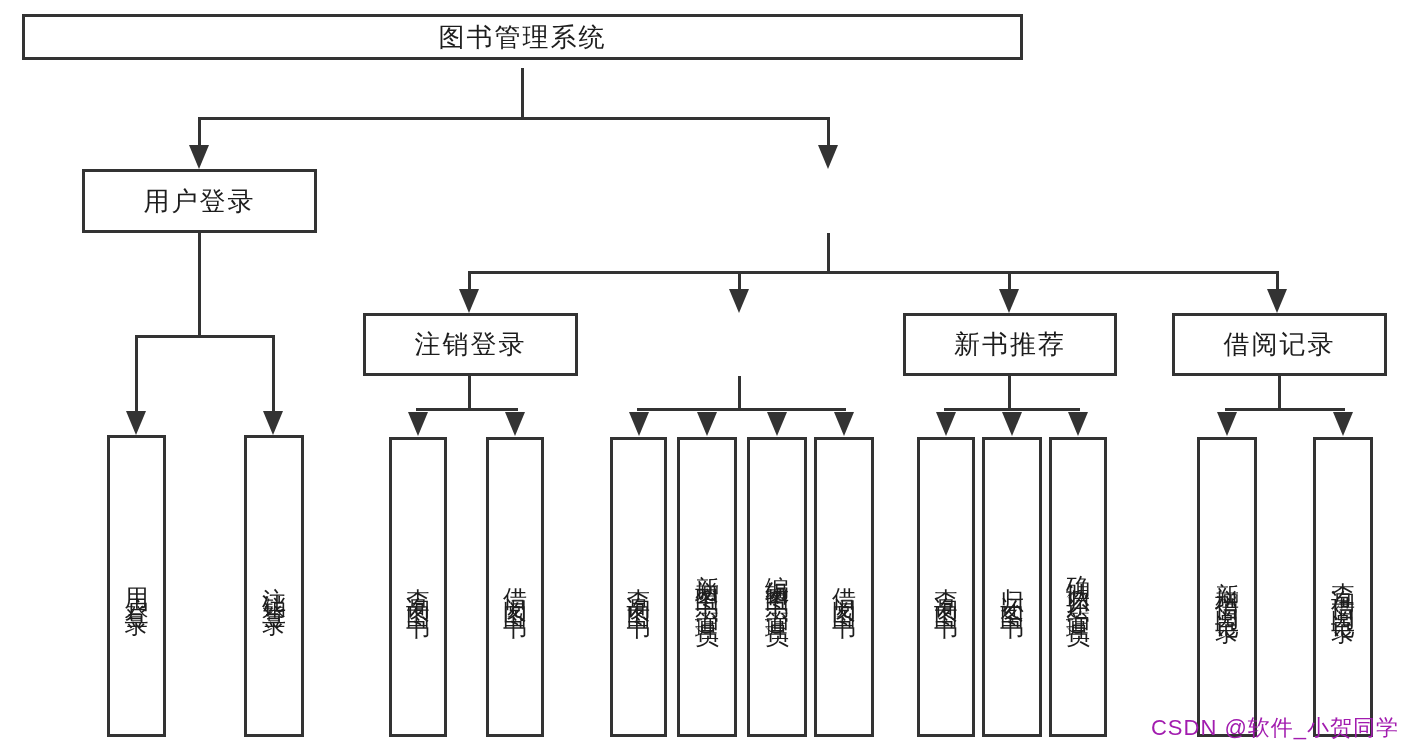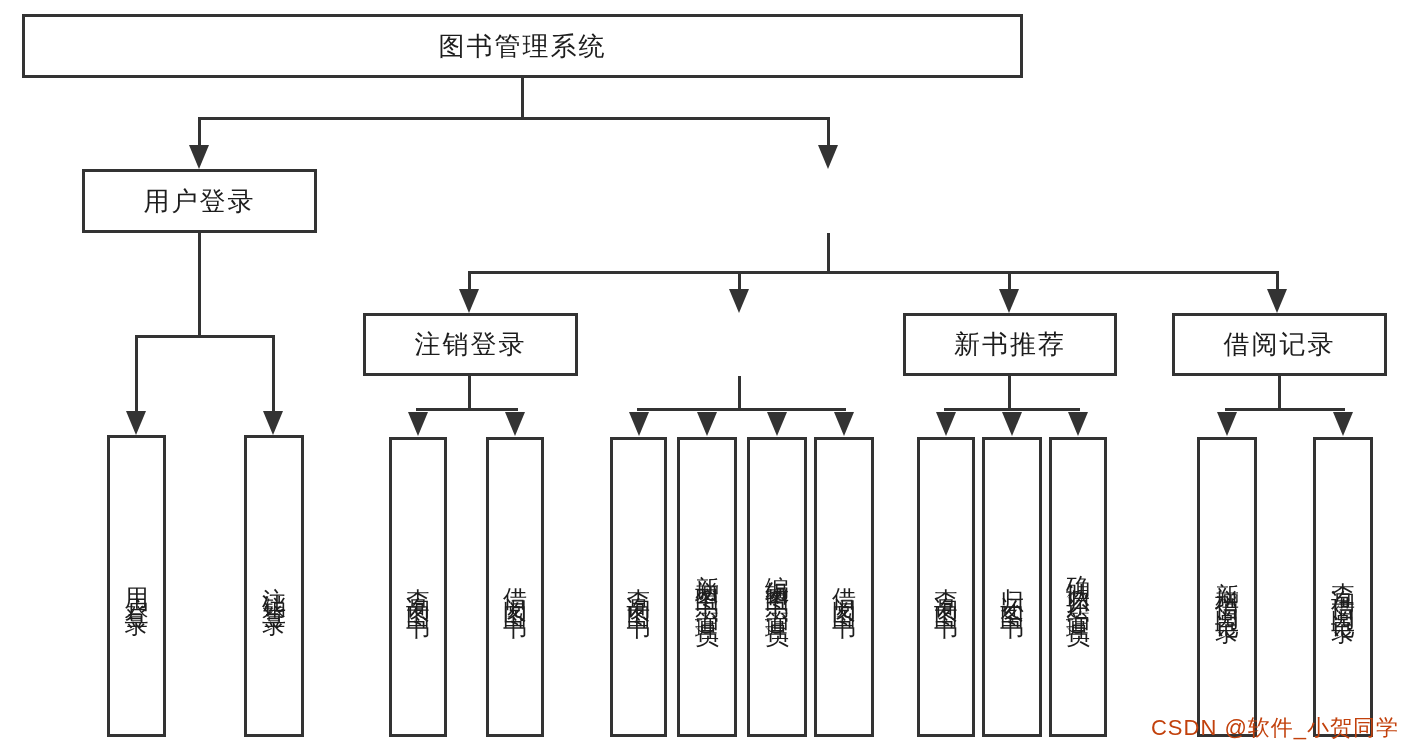--- a/index.html
+++ b/index.html
@@ -49,31 +49,31 @@
     position:absolute;width:0;height:0;
     border-left:10px solid transparent;
     border-right:10px solid transparent;
     border-top:24px solid #333333;
     z-index:1;
   }
   .watermark{
     position:absolute;
     right:6px;bottom:4px;
     font-size:22px;
-    color:#c2410c;
+    color:#a21caf;
     letter-spacing:1px;
     z-index:3;
   }
 </style>
 </head>
 <body>
 
 <div id="canvas">
 
-  <div class="hbox" style="left:22px;top:14px;width:1001px;height:64px;">
+  <div class="hbox" style="left:22px;top:14px;width:1001px;height:46px;">
     <span>图书管理系统</span>
   </div>
 
   <div class="v" style="left:521px;top:68px;height:49px;"></div>
   <div class="h" style="left:198px;top:117px;width:632px;"></div>
   <div class="v" style="left:198px;top:117px;height:30px;"></div>
   <div class="ah" style="left:189px;top:145px;"></div>
   <div class="v" style="left:827px;top:117px;height:30px;"></div>
   <div class="ah" style="left:818px;top:145px;"></div>
 

